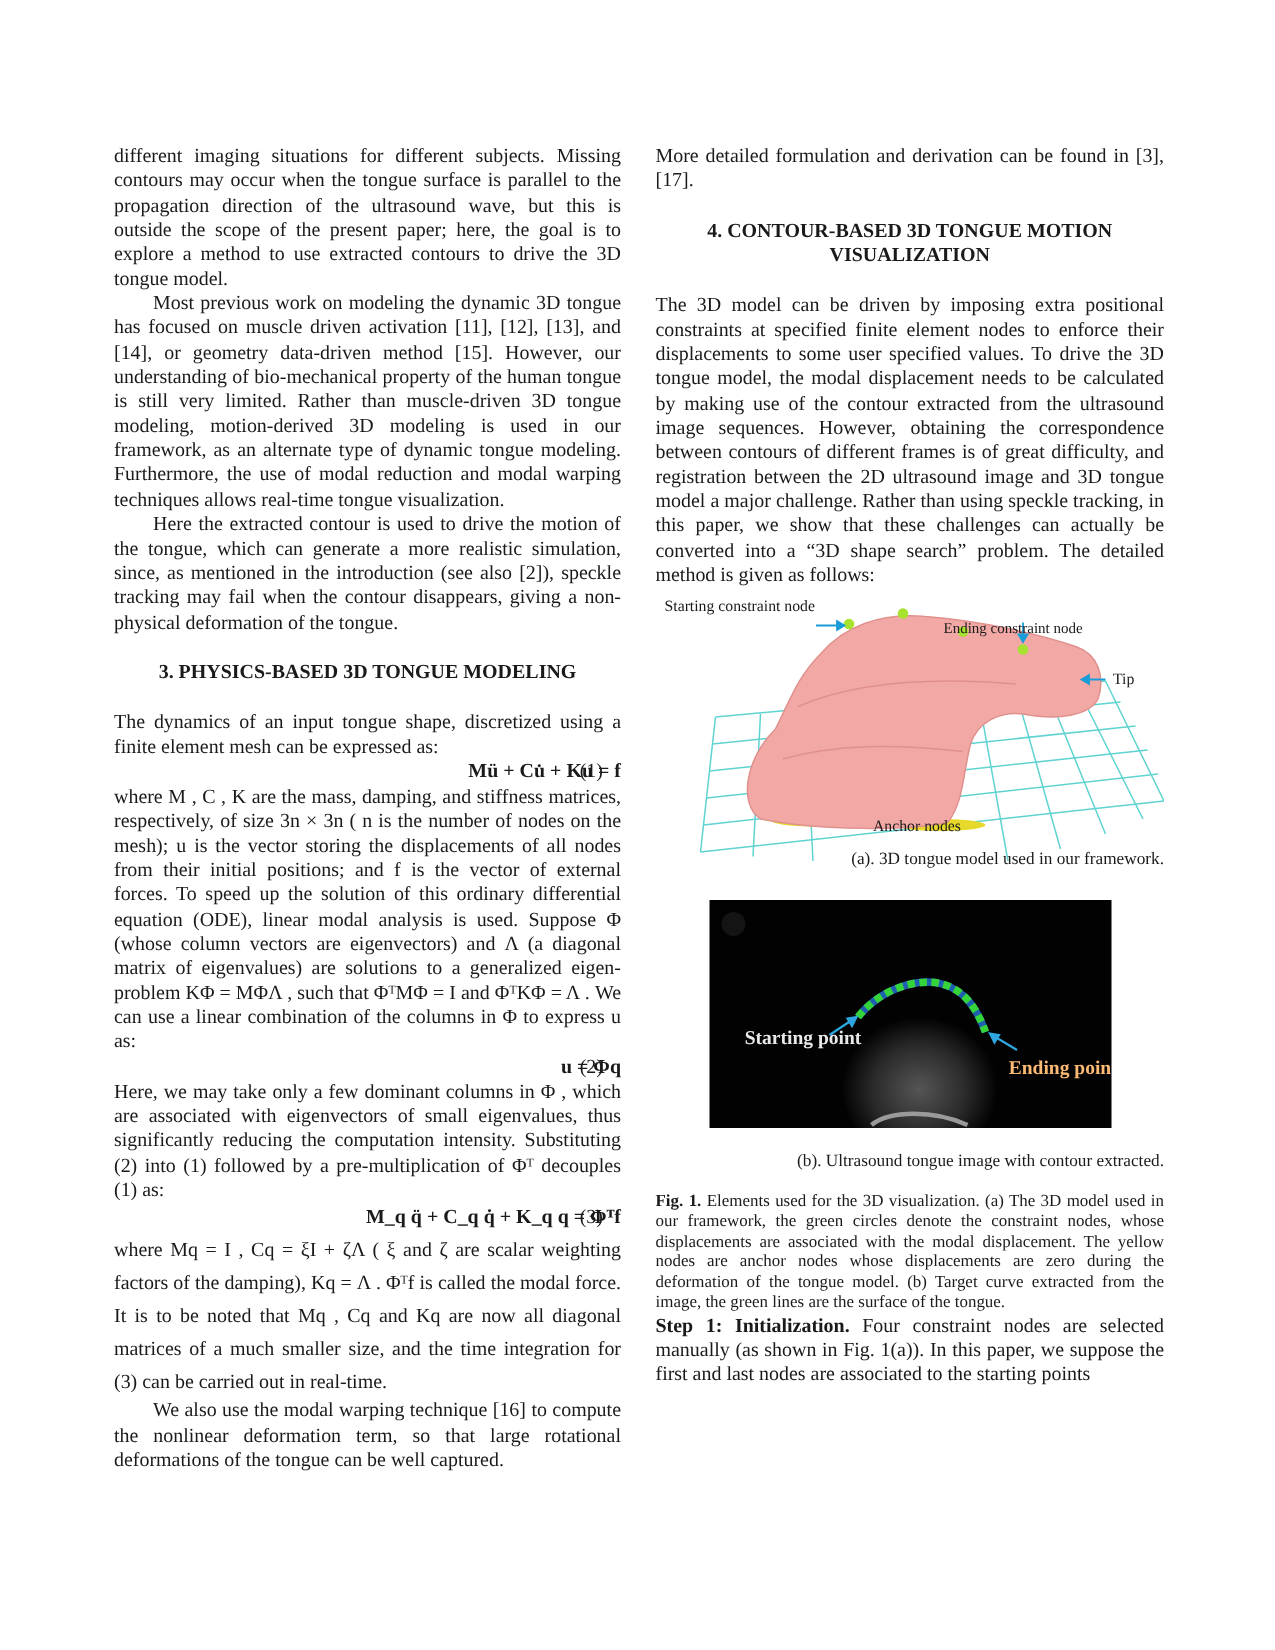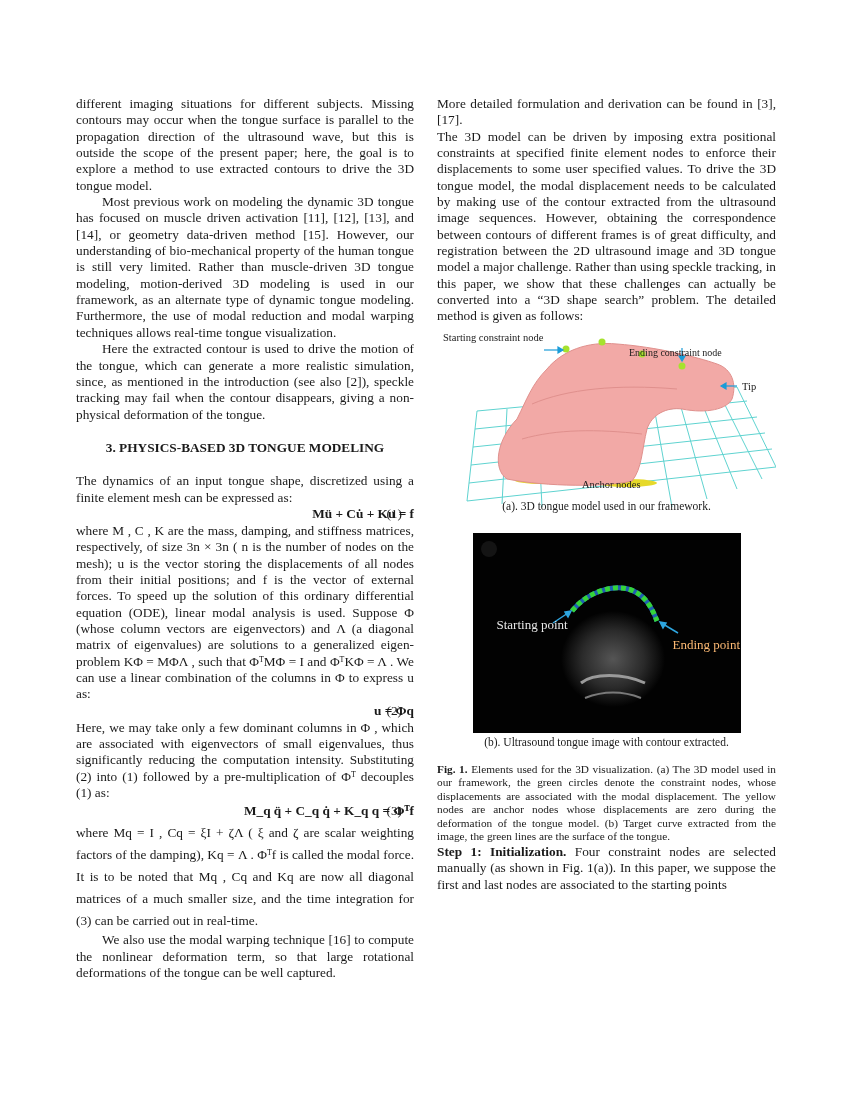--- a/index.html
+++ b/index.html
@@ -8,22 +8,22 @@
   .col { position:absolute; top:96px; font-size:13.3px; line-height:16.35px; text-align:justify; }
   .col.left { left:76px; width:338px; }
   .col.right { left:437px; width:339px; }
   p { margin:0; }
   .indent { text-indent:26px; }
   .heading { text-align:center; font-weight:bold; font-size:13.3px; margin:0; }
   .eq { position:relative; text-align:right; font-weight:bold; height:17px; }
   .eq .num { position:absolute; right:12px; top:0; font-weight:normal; }
   .fig-a { position:relative; width:339px; height:190px; margin-top:4px; }
   .fig-a svg { position:absolute; left:0; top:0; }
-  .cap { text-align:center; font-size:11.5px; line-height:14px; }
-  .fig-b { position:relative; width:268px; height:200px; margin:14px auto 0 auto; background:#020202; overflow:hidden; }
+  .cap { text-align:right; font-size:11.5px; line-height:14px; }
+  .fig-b { position:relative; width:268px; height:152px; margin:14px auto 0 auto; background:#020202; overflow:hidden;font-weight:bold; }
   .figcap { font-size:11.3px; line-height:13.5px; text-align:justify; margin-top:14px; }
   .step { }
   b.bf { font-weight:bold; }
 </style>
 </head>
 <body>
 
 <div class="col left">
   <p>different imaging situations for different subjects. Missing contours may occur when the tongue surface is parallel to the propagation direction of the ultrasound wave, but this is outside the scope of the present paper; here, the goal is to explore a method to use extracted contours to drive the 3D tongue model.</p>
   <p class="indent">Most previous work on modeling the dynamic 3D tongue has focused on muscle driven activation [11], [12], [13], and [14], or geometry data-driven method [15]. However, our understanding of bio-mechanical property of the human tongue is still very limited. Rather than muscle-driven 3D tongue modeling, motion-derived 3D modeling is used in our framework, as an alternate type of dynamic tongue modeling. Furthermore, the use of modal reduction and modal warping techniques allows real-time tongue visualization.</p>
@@ -43,20 +43,24 @@
   <div class="eq" style="margin:2px 0;">
     <span>M_q q̈ + C_q q̇ + K_q q = Φᵀf</span>
     <span class="num">(3)</span>
   </div>
   <p style="line-height:22px;">where Mq = I , Cq = ξI + ζΛ ( ξ and ζ are scalar weighting factors of the damping), Kq = Λ . Φᵀf is called the modal force. It is to be noted that Mq , Cq and Kq are now all diagonal matrices of a much smaller size, and the time integration for (3) can be carried out in real-time.</p>
   <p class="indent">We also use the modal warping technique [16] to compute the nonlinear deformation term, so that large rotational deformations of the tongue can be well captured.</p>
 </div>
 
 <div class="col right">
   <p>More detailed formulation and derivation can be found in [3], [17].</p>
+  <div style="margin:17px 0 17px 0;">
+    <p class="heading">4. CONTOUR-BASED 3D TONGUE MOTION</p>
+    <p class="heading">VISUALIZATION</p>
+  </div>
   <p>The 3D model can be driven by imposing extra positional constraints at specified finite element nodes to enforce their displacements to some user specified values. To drive the 3D tongue model, the modal displacement needs to be calculated by making use of the contour extracted from the ultrasound image sequences. However, obtaining the correspondence between contours of different frames is of great difficulty, and registration between the 2D ultrasound image and 3D tongue model a major challenge. Rather than using speckle tracking, in this paper, we show that these challenges can actually be converted into a “3D shape search” problem. The detailed method is given as follows:</p>
 
   <div class="fig-a">
     <svg width="339" height="190" viewBox="0 0 339 190">
 
       <g stroke="#5fd3d0" stroke-width="1" fill="none">
         <line x1="40" y1="82" x2="300" y2="58"></line>
         <line x1="38" y1="100" x2="310" y2="72"></line>
         <line x1="36" y1="118" x2="320" y2="88"></line>
         <line x1="34" y1="136" x2="328" y2="104"></line>
@@ -119,18 +123,18 @@
       <g stroke="#2ea6e0" stroke-width="1.5" fill="#2ea6e0">
         <line x1="80" y1="90" x2="95" y2="80"></line>
           <polygon points="98,78 92,79 95,84"></polygon>
         <line x1="205" y1="100" x2="190" y2="91"></line>
           <polygon points="187,89 193,90 190,95"></polygon>
       </g>
     </svg>
     <span style="position:absolute;left:24px;top:84px;color:#e8e8e8;font-size:13px;">Starting point</span>
     <span style="position:absolute;left:200px;top:104px;color:#fdba74;font-size:13px;white-space:nowrap;">Ending point</span>
   </div>
-  <div class="cap" style="margin-top:2px;">(b). Ultrasound tongue image with contour extracted.</div>
+  <div class="cap" style="margin-top:15px;">(b). Ultrasound tongue image with contour extracted.</div>
 
   <p class="figcap"><b class="bf">Fig. 1.</b><span> Elements used for the 3D visualization. (a) The 3D model used in our framework, the green circles denote the constraint nodes, whose displacements are associated with the modal displacement. The yellow nodes are anchor nodes whose displacements are zero during the deformation of the tongue model. (b) Target curve extracted from the image, the green lines are the surface of the tongue.</span></p>
 
   <p class="step"><b class="bf">Step 1: Initialization.</b><span> Four constraint nodes are selected manually (as shown in Fig. 1(a)). In this paper, we suppose the first and last nodes are associated to the starting points</span></p>
 </div>
 
 </body></html>

